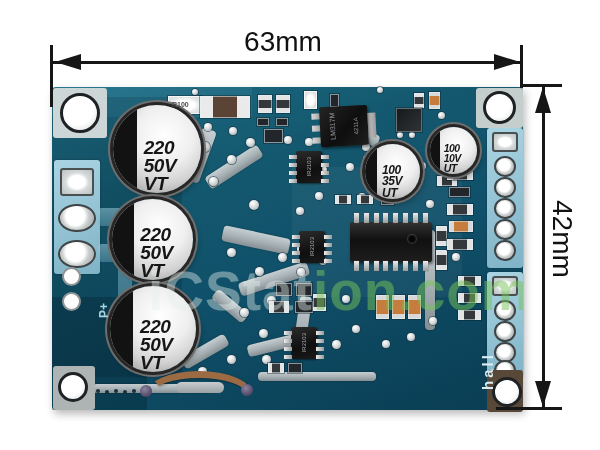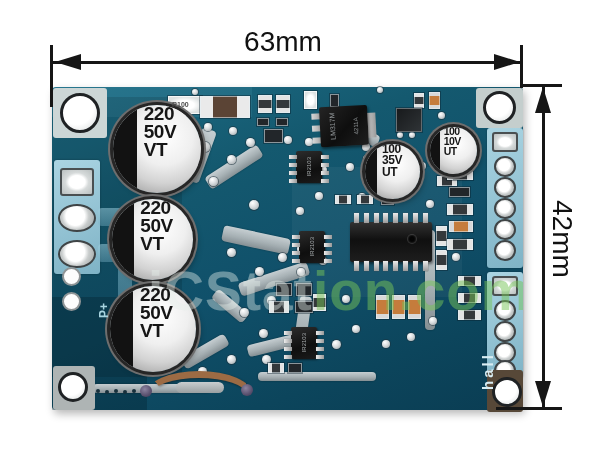--- a/index.html
+++ b/index.html
@@ -27,21 +27,21 @@
 
   
   .mpad { position:absolute; border-radius:3px; }
   .mhole { position:absolute; border-radius:50%; border:3px solid #1f2224;
     background:radial-gradient(circle at 40% 35%,#ffffff 55%,#eceeee 75%,#d4d6d6 100%); }
 
   
   .cap { position:absolute; border-radius:50%; overflow:hidden;
     background:radial-gradient(circle at 58% 35%,#ffffff 0%,#efefef 38%,#d2d2d2 62%,#a0a0a0 86%,#7b7b7b 100%);
     box-shadow:0 0 0 3px #262626, 0 0 0 5px #6e6e6e, 3px 4px 7px rgba(0,0,0,.45);
-    display:flex; flex-direction:column; justify-content:flex-start; }
+    display:flex; flex-direction:column; justify-content:flex-end;font-style:italic; }
   .cap .stripe { position:absolute; inset:0; background:linear-gradient(90deg,#121212 0 27%,rgba(0,0,0,0) 27%); }
   .cap-txt { position:relative; z-index:1; padding-left:35%; font-weight:700; color:#161616;
     line-height:.94; letter-spacing:-.5px; }
   .cap-txt span { display:block; }
   .cap-big .cap-txt { font-size:19px; }
   .cap-sm .cap-txt { font-size:12px; padding-left:31%; }
   .cap-sm .stripe { background:linear-gradient(90deg,#121212 0 22%,rgba(0,0,0,0) 22%); }
   .cap-xs .cap-txt { font-size:10.5px; padding-left:29%; }
 
   

